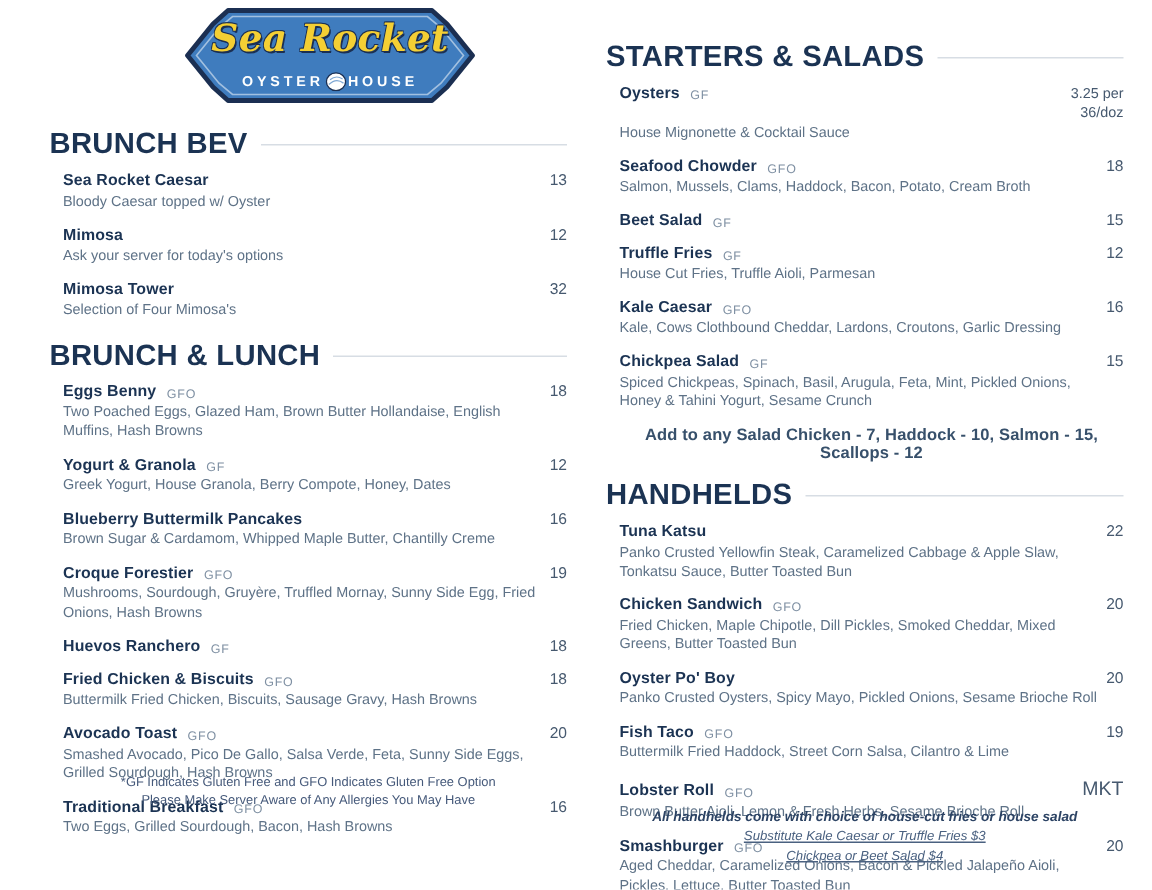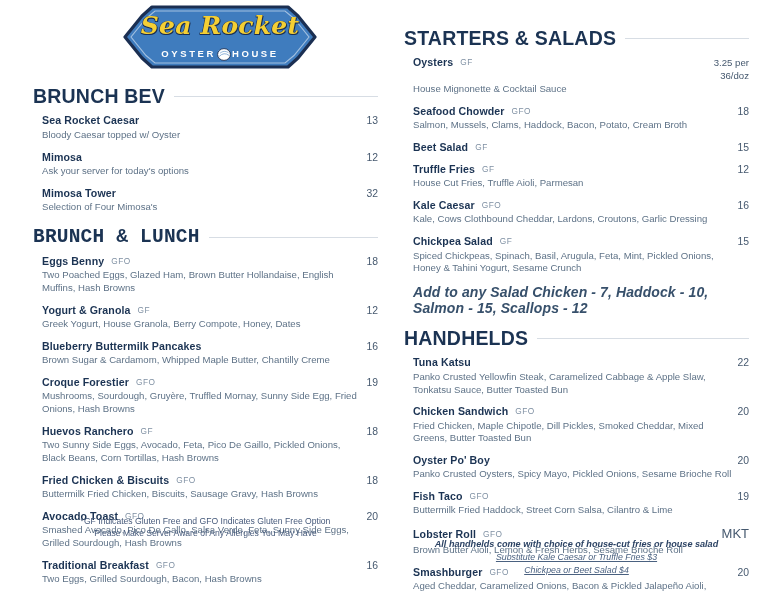--- a/index.html
+++ b/index.html
@@ -106,21 +106,21 @@
   .item:last-child { margin-bottom: 0; }
 
   .item-top {
     display: flex;
     align-items: baseline;
     justify-content: space-between;
     gap: 8px;
   }
   .item-namewrap {
     display: flex;
-    align-items: center;
+    align-items: flex-end;
     gap: 7px;
     min-width: 0;
   }
   .item-name {
     font-size: 10.6px;
     font-weight: bold;
     color: #1b3353;
     letter-spacing: 0.1px;
     white-space: nowrap;
   }
@@ -140,24 +140,24 @@
   .item-price.stacked { font-size: 9.6px; }
   .item-desc {
     font-size: 9.6px;
     color: #5e7287;
     line-height: 1.33;
     margin-top: 1px;
     max-width: 320px;
   }
 
   .note {
-    font-size: 14px;
-    font-style: italic;
+    font-size: 11px;
     font-weight: bold;
     color: #37506b;
+    text-align: center;
     margin: 9px 0 0 0;
     letter-spacing: 0.1px;
   }
 
   .footer {
     position: absolute;
     width: 345px;
     text-align: center;
     font-size: 8.6px;
     color: #45597a;
@@ -236,21 +236,21 @@
             <span class="item-name">Mimosa Tower</span>
             <span class="item-tag"></span>
           </div>
           <div class="item-price">32</div>
         </div>
         <div class="item-desc">Selection of Four Mimosa's</div>
       </div>
 
     </div>
 
-    <div class="section-head" style="margin-top:13px;font-family:Liberation Mono, monospace;">
+    <div class="section-head" style="margin-top:13px;">
       <div class="title">BRUNCH &amp; LUNCH</div>
       <div class="rule"></div>
     </div>
     <div class="items">
 
       <div class="item">
         <div class="item-top">
           <div class="item-namewrap">
             <span class="item-name">Eggs Benny</span>
             <span class="item-tag">GFO</span>
@@ -294,21 +294,20 @@
       </div>
 
       <div class="item">
         <div class="item-top">
           <div class="item-namewrap">
             <span class="item-name">Huevos Ranchero</span>
             <span class="item-tag">GF</span>
           </div>
           <div class="item-price">18</div>
         </div>
-        <div class="item-desc">Two Sunny Side Eggs, Avocado, Feta, Pico De Gaillo, Pickled Onions, Black Beans, Corn Tortillas, Hash Browns</div>
       </div>
 
       <div class="item">
         <div class="item-top">
           <div class="item-namewrap">
             <span class="item-name">Fried Chicken &amp; Biscuits</span>
             <span class="item-tag">GFO</span>
           </div>
           <div class="item-price">18</div>
         </div>

